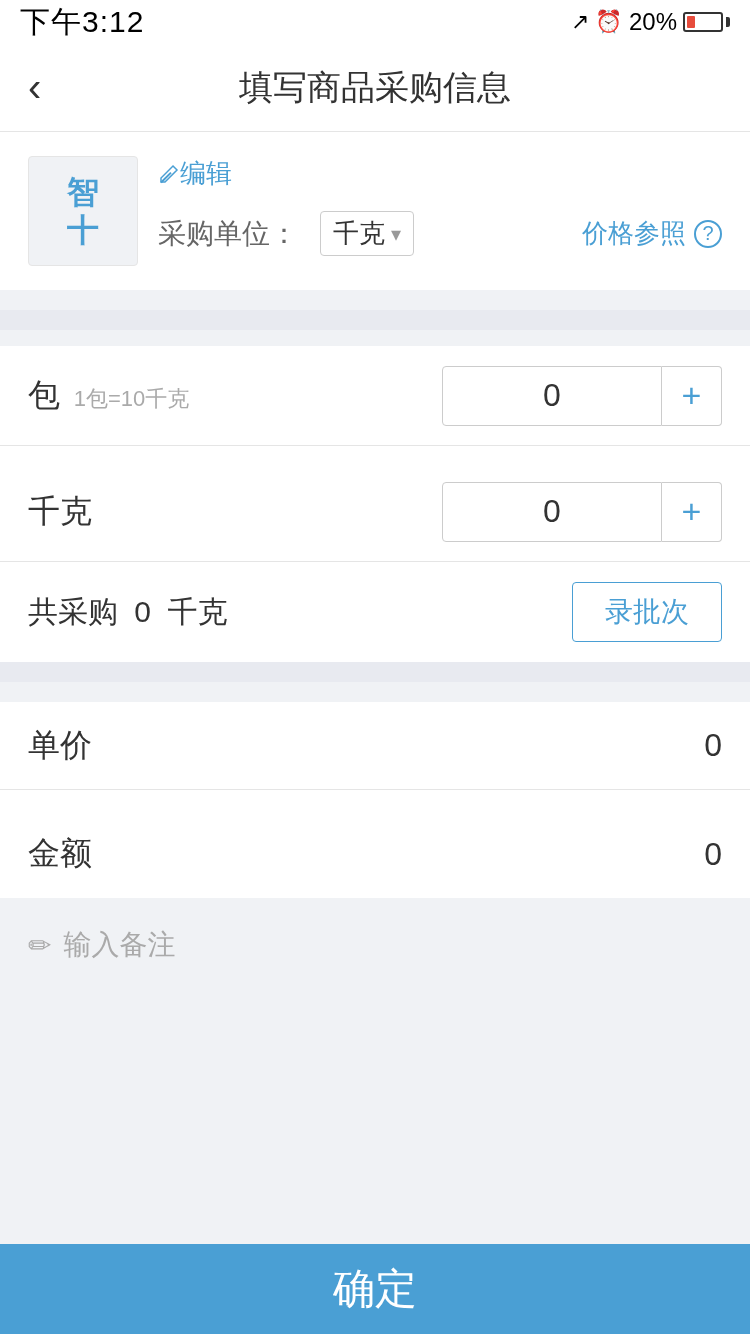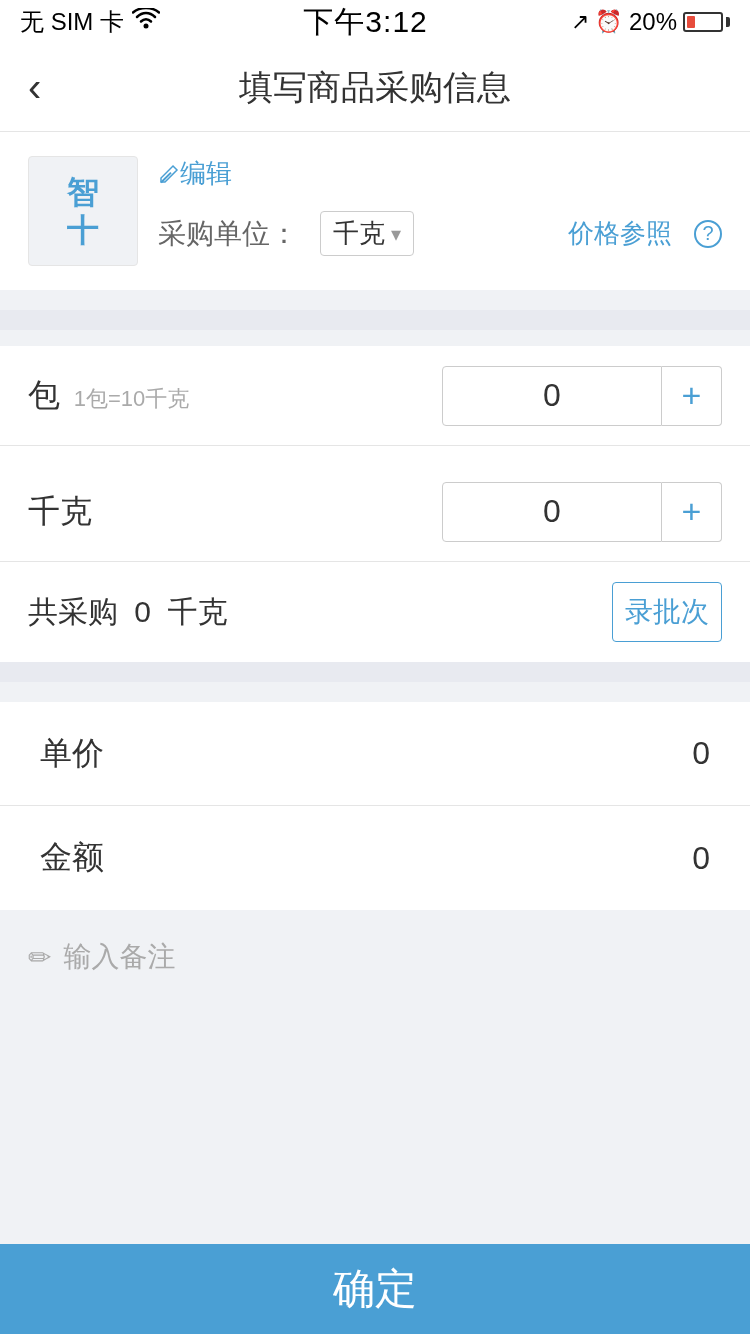--- a/index.html
+++ b/index.html
@@ -162,21 +162,21 @@
       color: #333;
       background: #fff;
       cursor: pointer;
       gap: 6px;
     }
     .price-ref {
       color: #4a9fd4;
       font-size: 26px;
       display: flex;
       align-items: center;
-      gap: 22px;
+      gap: 8px;
       cursor: pointer;
     }
 
     
     .section-divider {
       height: 20px;
       background: #e8eaf0;
     }
 
     
@@ -244,36 +244,37 @@
     .summary-text {
       font-size: 30px;
       color: #333;
     }
     .batch-btn {
       border: 1px solid #4a9fd4;
       color: #4a9fd4;
       background: #fff;
       border-radius: 4px;
       font-size: 28px;
-      padding: 10px 12px;
+      padding: 10px 32px;
       cursor: pointer;
     }
 
     
     .price-section {
       background: #fff;
       margin-top: 20px;
     }
     .price-row {
       display: flex;
       align-items: center;
       justify-content: space-between;
-      padding: 0 40px;
-      height: 104px;
+      padding: 0 28px;
+      height: 88px;
       border-bottom: 1px solid #e5e5e5;
+      margin-top: 20px;
     }
     .price-row:last-child {
       border-bottom: none;
     }
     .price-label {
       font-size: 32px;
       color: #333;
     }
     .price-value {
       font-size: 32px;
@@ -321,32 +322,20 @@
     .confirm-text {
       font-size: 42px;
       color: #fff;
       font-weight: 500;
     }
   </style>
 </head>
 <body>
 
 <div class="status-bar">
-  <div class="status-left">
-    <span>无 SIM 卡</span>
-    <span>
-      <svg width="28" height="22" viewBox="0 0 28 22" fill="none">
-        <path d="M14 18 C14 18 14 18 14 18" stroke="#000" stroke-width="3" stroke-linecap="round"></path>
-        <path d="M9 13.5 C10.5 12 12.1 11.2 14 11.2 C15.9 11.2 17.5 12 19 13.5" stroke="#000" stroke-width="2.5" stroke-linecap="round" fill="none"></path>
-        <path d="M5 9 C7.5 6.5 10.5 5 14 5 C17.5 5 20.5 6.5 23 9" stroke="#000" stroke-width="2.5" stroke-linecap="round" fill="none"></path>
-        <path d="M1 4.5 C4.5 1.5 9 0 14 0 C19 0 23.5 1.5 27 4.5" stroke="#000" stroke-width="2.5" stroke-linecap="round" fill="none"></path>
-        <circle cx="14" cy="18" r="2.5" fill="#000"></circle>
-      </svg>
-    </span>
-  </div>
   <div class="status-center">下午3:12</div>
   <div class="status-right">
     <span style="font-size:22px;">↗</span>
     <span style="font-size:22px;">⏰</span>
     <span>20%</span>
     <div class="battery">
       <div class="battery-body">
         <div class="battery-fill"></div>
       </div>
       <div class="battery-tip"></div>

